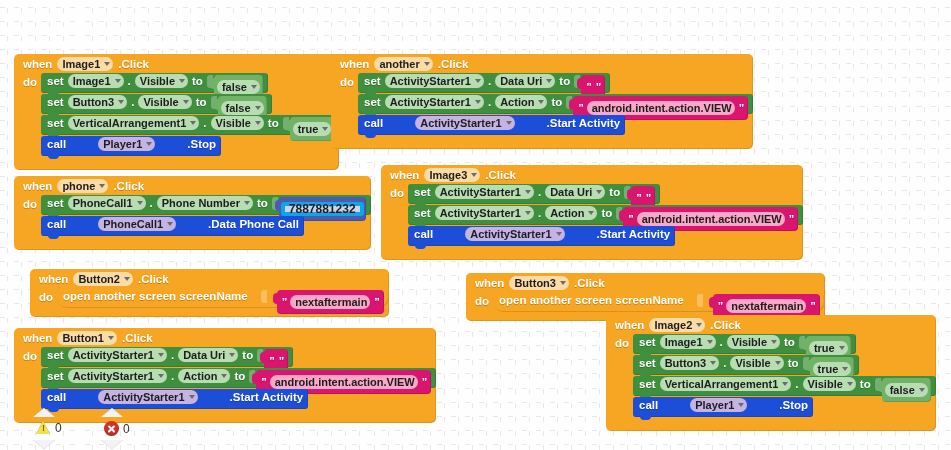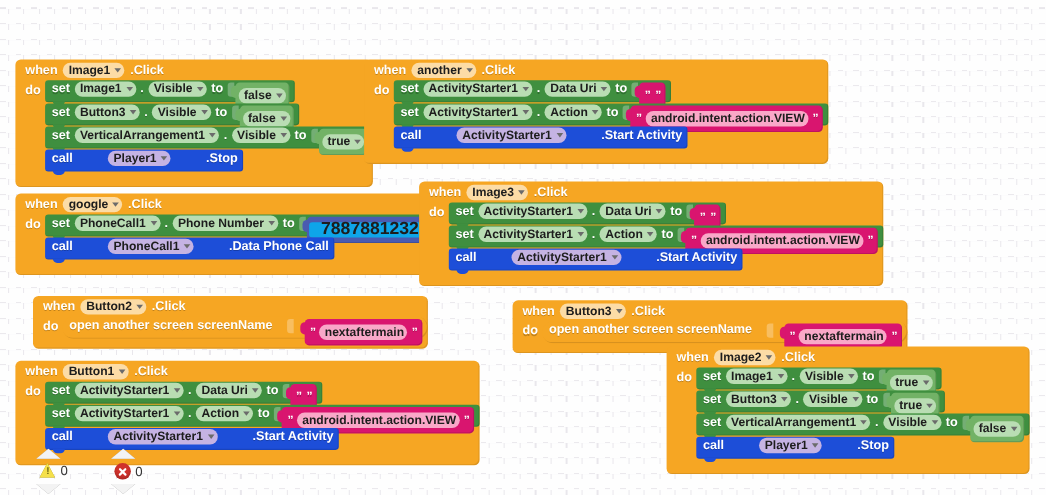--- a/index.html
+++ b/index.html
@@ -124,21 +124,21 @@
     border-radius:4px; position:relative;
     font-size:11px; font-weight:bold;
     white-space:nowrap;
     margin-top:12px;
   }
   .val.bool  { background:#72b266; color:#fff; box-shadow:inset -1px -1px 0 rgba(0,0,0,.12); padding:0 3px; }
   .val.text  { background:#d9156f; color:#fff; box-shadow:inset -1px -1px 0 rgba(0,0,0,.12); }
   .val.num   { background:#4a5bb0; color:#fff; box-shadow:inset -1px -1px 0 rgba(0,0,0,.12); padding:0 2px; }
   .quote { font-size:11px; font-weight:bold; color:#fff; padding:0 1px; letter-spacing:-1px; }
   .val .pill { height:14px; }
-  .val.num .pill { background:#ccd3ea; border:7px solid #0ea5e9; border-radius:3px; padding:0 4px; font-size:16px; }
+  .val.num .pill { background:#ccd3ea; border:4px solid #0ea5e9; border-radius:3px; padding:0 4px; font-size:12px; }
   .val::before {
     content:""; position:absolute; left:-4px; top:3px;
     width:5px; height:11px; border-radius:4px 0 0 4px;
     background:inherit;
   }
 
   
   #indicators { position:absolute; left:0; top:0; }
   .ind { position:absolute; display:flex; align-items:center; gap:4px; }
   .ind .count { font-size:12px; color:#333; }
@@ -338,21 +338,21 @@
 
       </div>
     </div>
     <div class="event-foot"></div>
   </div>
 
   <div class="blk event" style="left:14px; top:176px;">
     <div class="event-head">
       <span>when</span>
       <span class="pill onOrange">
-          <span>google</span>
+          <span>phone</span>
           <i class="caret"></i>
         </span>
       <span>.Click</span>
     </div>
     <div class="event-body">
       <div class="do-label">do</div>
       <div class="stack">
 
         <div class="row setter">
           <span>set</span>

